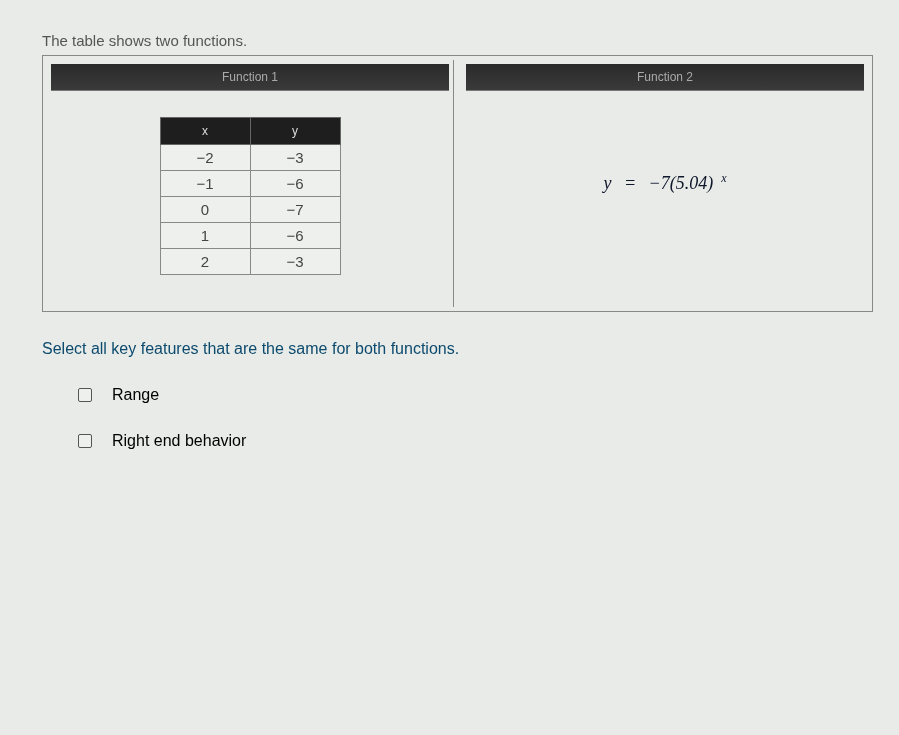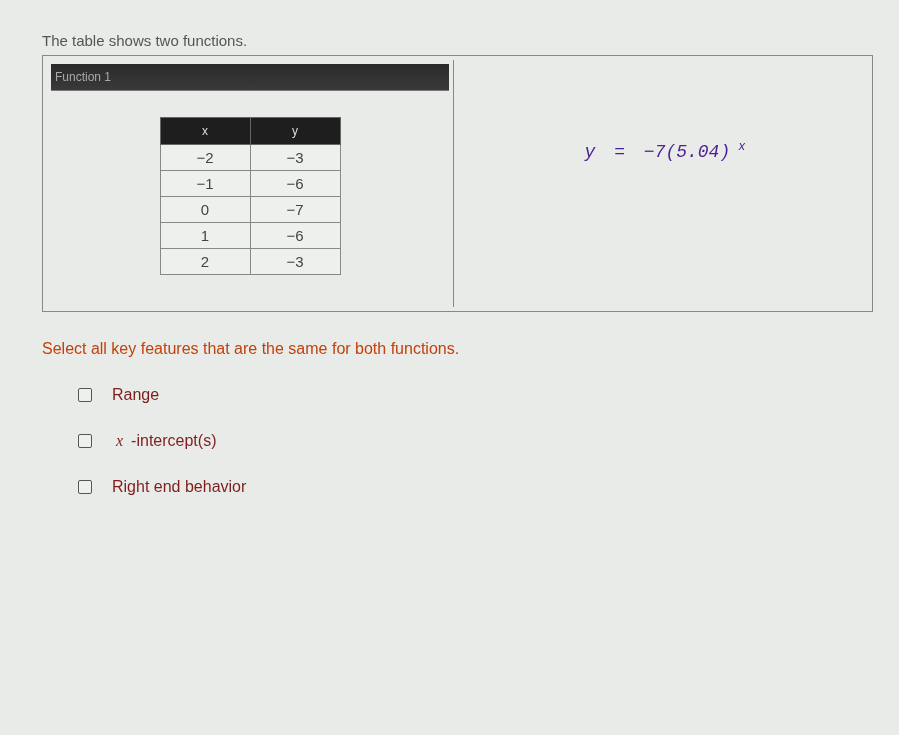--- a/index.html
+++ b/index.html
@@ -21,20 +21,21 @@
     }
     .func-col {
       flex: 1;
       border-right: 1px solid #888;
     }
     .func-col:last-child { border-right: none; }
     .func-header {
       background: linear-gradient(#2a2a2a, #3a3a3a);
       color: #aaa;
       font-size: 12px;
+      text-align: center;
       padding: 6px 4px;
       border-bottom: 1px solid #777;
     }
     .func-body {
       padding: 18px 10px 24px 10px;
       min-height: 180px;
       display: flex;
       align-items: center;
       justify-content: center;
       background: #e8ebe8;
@@ -53,56 +54,56 @@
     }
     .data-table td {
       border: 1px solid #888;
       padding: 4px 10px;
       text-align: center;
       font-size: 15px;
       color: #444;
       min-width: 90px;
     }
     .equation {
-      font-family: Liberation Mono, monospace;
+      font-family: Liberation Serif, serif;
       font-size: 18px;
-      color: #4c1d95;
+      color: #0f172a;
       font-style: italic;
     }
     .equation .sup {
       vertical-align: super;
       font-size: 12px;
       font-style: italic;
     }
     .prompt {
       margin-top: 28px;
       margin-bottom: 24px;
       font-size: 16px;
-      color: #c2410c;
+      color: #0c4a6e;
     }
     .options {
       padding-left: 28px;
     }
     .option-row {
       display: flex;
       align-items: center;
       margin-bottom: 20px;
       gap: 12px;
     }
     .checkbox {
       width: 14px;
       height: 14px;
       border: 1.5px solid #555;
       border-radius: 2px;
       background: #eef0ee;
       flex-shrink: 0;
     }
     .option-label {
       font-size: 16px;
-      color: #7f1d1d;
+      color: #000000;
     }
     .italic { font-style: italic; font-family: "Times New Roman", serif; }
   </style>
 </head>
 <body>
 
 <div class="intro">The table shows two functions.</div>
 
 <div class="functions-container">
   <div class="func-col">
@@ -134,36 +135,33 @@
           </tr>
           <tr>
             <td>2</td>
             <td>−3</td>
           </tr>
         </tbody>
       </table>
     </div>
   </div>
   <div class="func-col">
+    <div class="func-header">Function 2</div>
     <div class="func-body">
       <div class="equation">
         <span>y</span><span> = </span><span>−7(5.04)</span><span class="sup">x</span>
       </div>
     </div>
   </div>
 </div>
 
 <div class="prompt">Select all key features that are the same for both functions.</div>
 
 <div class="options">
   <div class="option-row">
     <div class="checkbox"></div>
     <span class="option-label">Range</span>
   </div>
   <div class="option-row">
     <div class="checkbox"></div>
-    <span class="option-label"><span class="italic">x</span><span>-intercept(s)</span></span>
-  </div>
-  <div class="option-row">
-    <div class="checkbox"></div>
     <span class="option-label">Right end behavior</span>
   </div>
 </div>
 
 </body></html>

